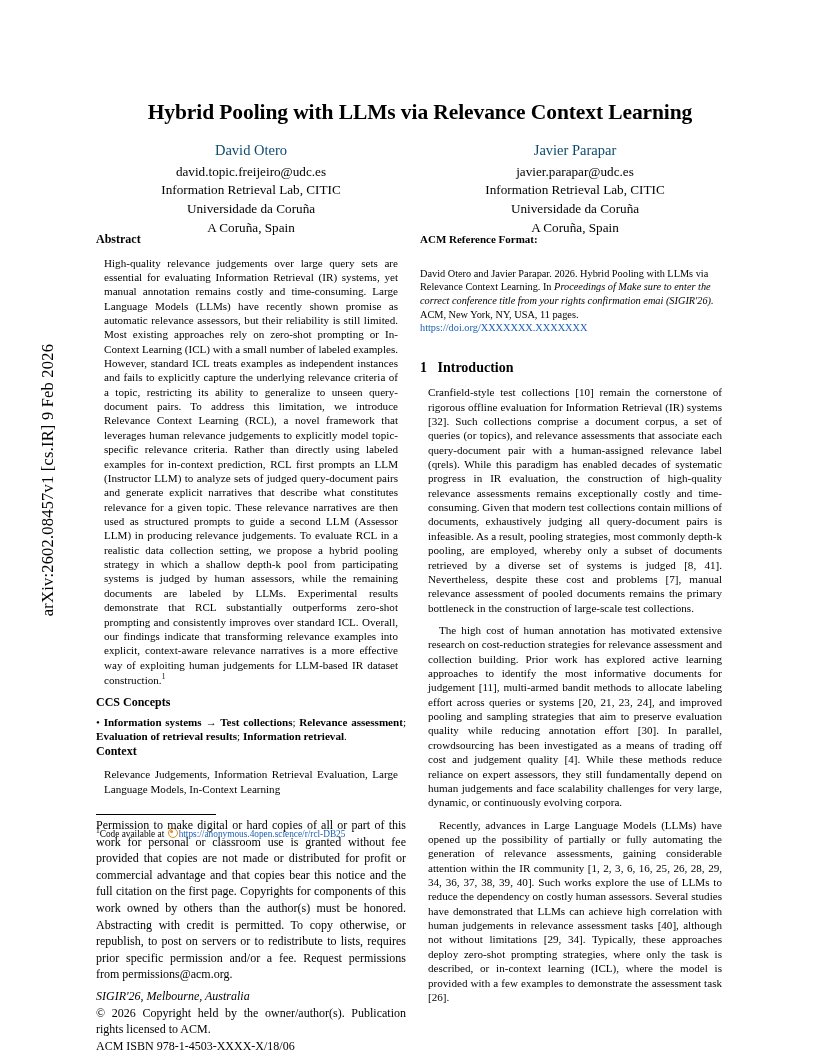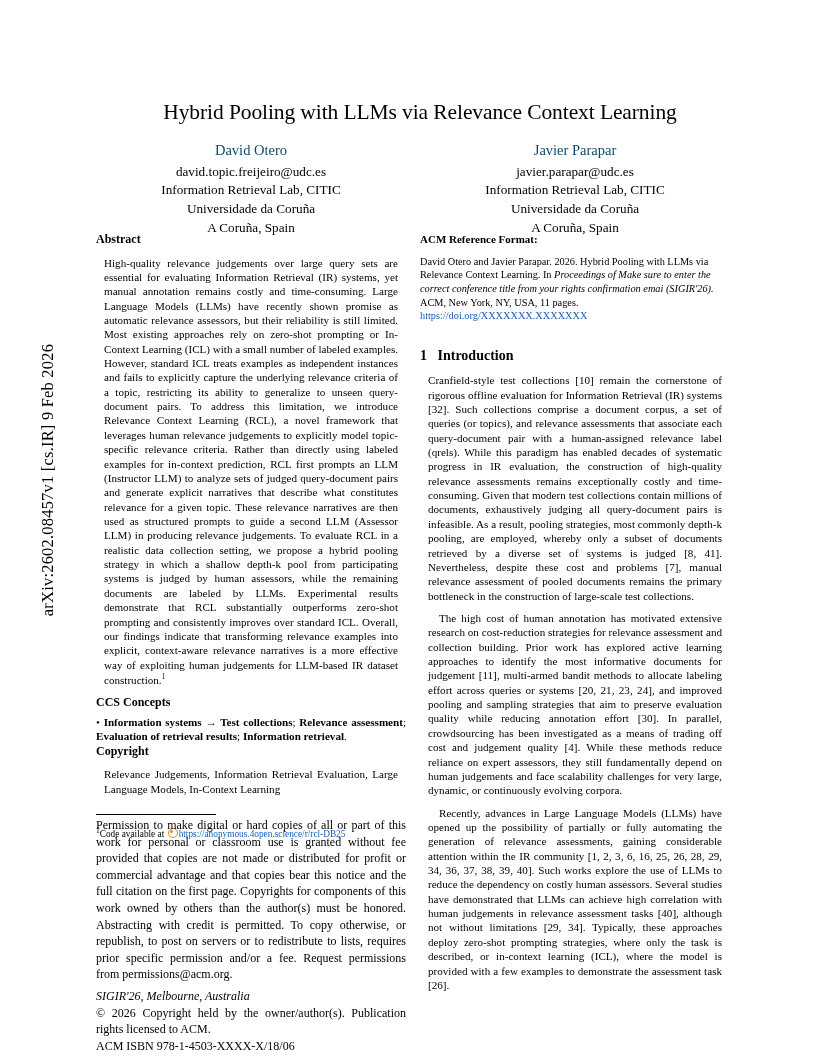--- a/index.html
+++ b/index.html
@@ -37,21 +37,21 @@
     position: absolute;
     left: 0; top: 0;
     width: 816px; height: 1056px;
   }
 
   #title {
     position: absolute;
     left: 96px; top: 100px; width: 648px;
     text-align: center;
     font-family: "Liberation Serif", serif;
-    font-weight: normal;
+    font-weight: bold;
     font-size: 21.5px;
     letter-spacing: -0.1px;
   }
 
   .author-block {
     position: absolute;
     top: 140px;
     width: 310px;
     text-align: center;
     font-size: 13.2px;
@@ -74,21 +74,21 @@
     font-family: "Liberation Serif", serif;
     font-weight: bold;
     font-size: 12px;
     margin: 0 0 4px 0;
   }
   h2.sec.numbered { font-size: 14px; }
   .sec-gap { margin-top: 13px; }
   p.body { margin: 8px; text-indent: 0; font-family: Liberation Serif, serif; }
   p.body + p.body { text-indent: 11px; margin-top: 0; }
 
-  .refformat-title { font-weight: bold; font-size: 11px; margin-bottom: 8px; }
+  .refformat-title { font-weight: bold; font-size: 11px; margin-bottom: 20px; }
   .refformat { font-size: 10.3px; line-height: 1.33; text-align: left; }
   .refformat i { font-style: italic; }
 
   .ccs { font-size: 11.1px; line-height: 1.32; }
   .ccs b { font-weight: bold; }
 
   #footnote-rule {
     position: absolute;
     left: 96px; top: 814px;
     width: 120px; height: 1px;
@@ -163,21 +163,21 @@
 
     <h2 class="sec sec-gap">CCS Concepts</h2>
     <div class="ccs">
       <span>•</span>
       <b>Information systems</b><span> → </span><b>Test collections</b>;
       <b>Relevance assessment</b>;
       <b>Evaluation of retrieval results</b>;
       <b>Information retrieval</b><span>.</span>
     </div>
 
-    <h2 class="sec sec-gap">Copyright</h2>
+    <h2 class="sec sec-gap">Context</h2>
     <p class="body">Relevance Judgements, Information Retrieval Evaluation, Large Language Models, In-Context Learning</p>
   </div>
 
   <div id="footnote-rule"></div>
   <div id="footnote">
     <sup>1</sup><span>Code available at</span>
     <span class="oa-icon"></span><a class="link" href="#">https://anonymous.4open.science/r/rcl-DB25</a>
   </div>
 
   <div id="copyright">

